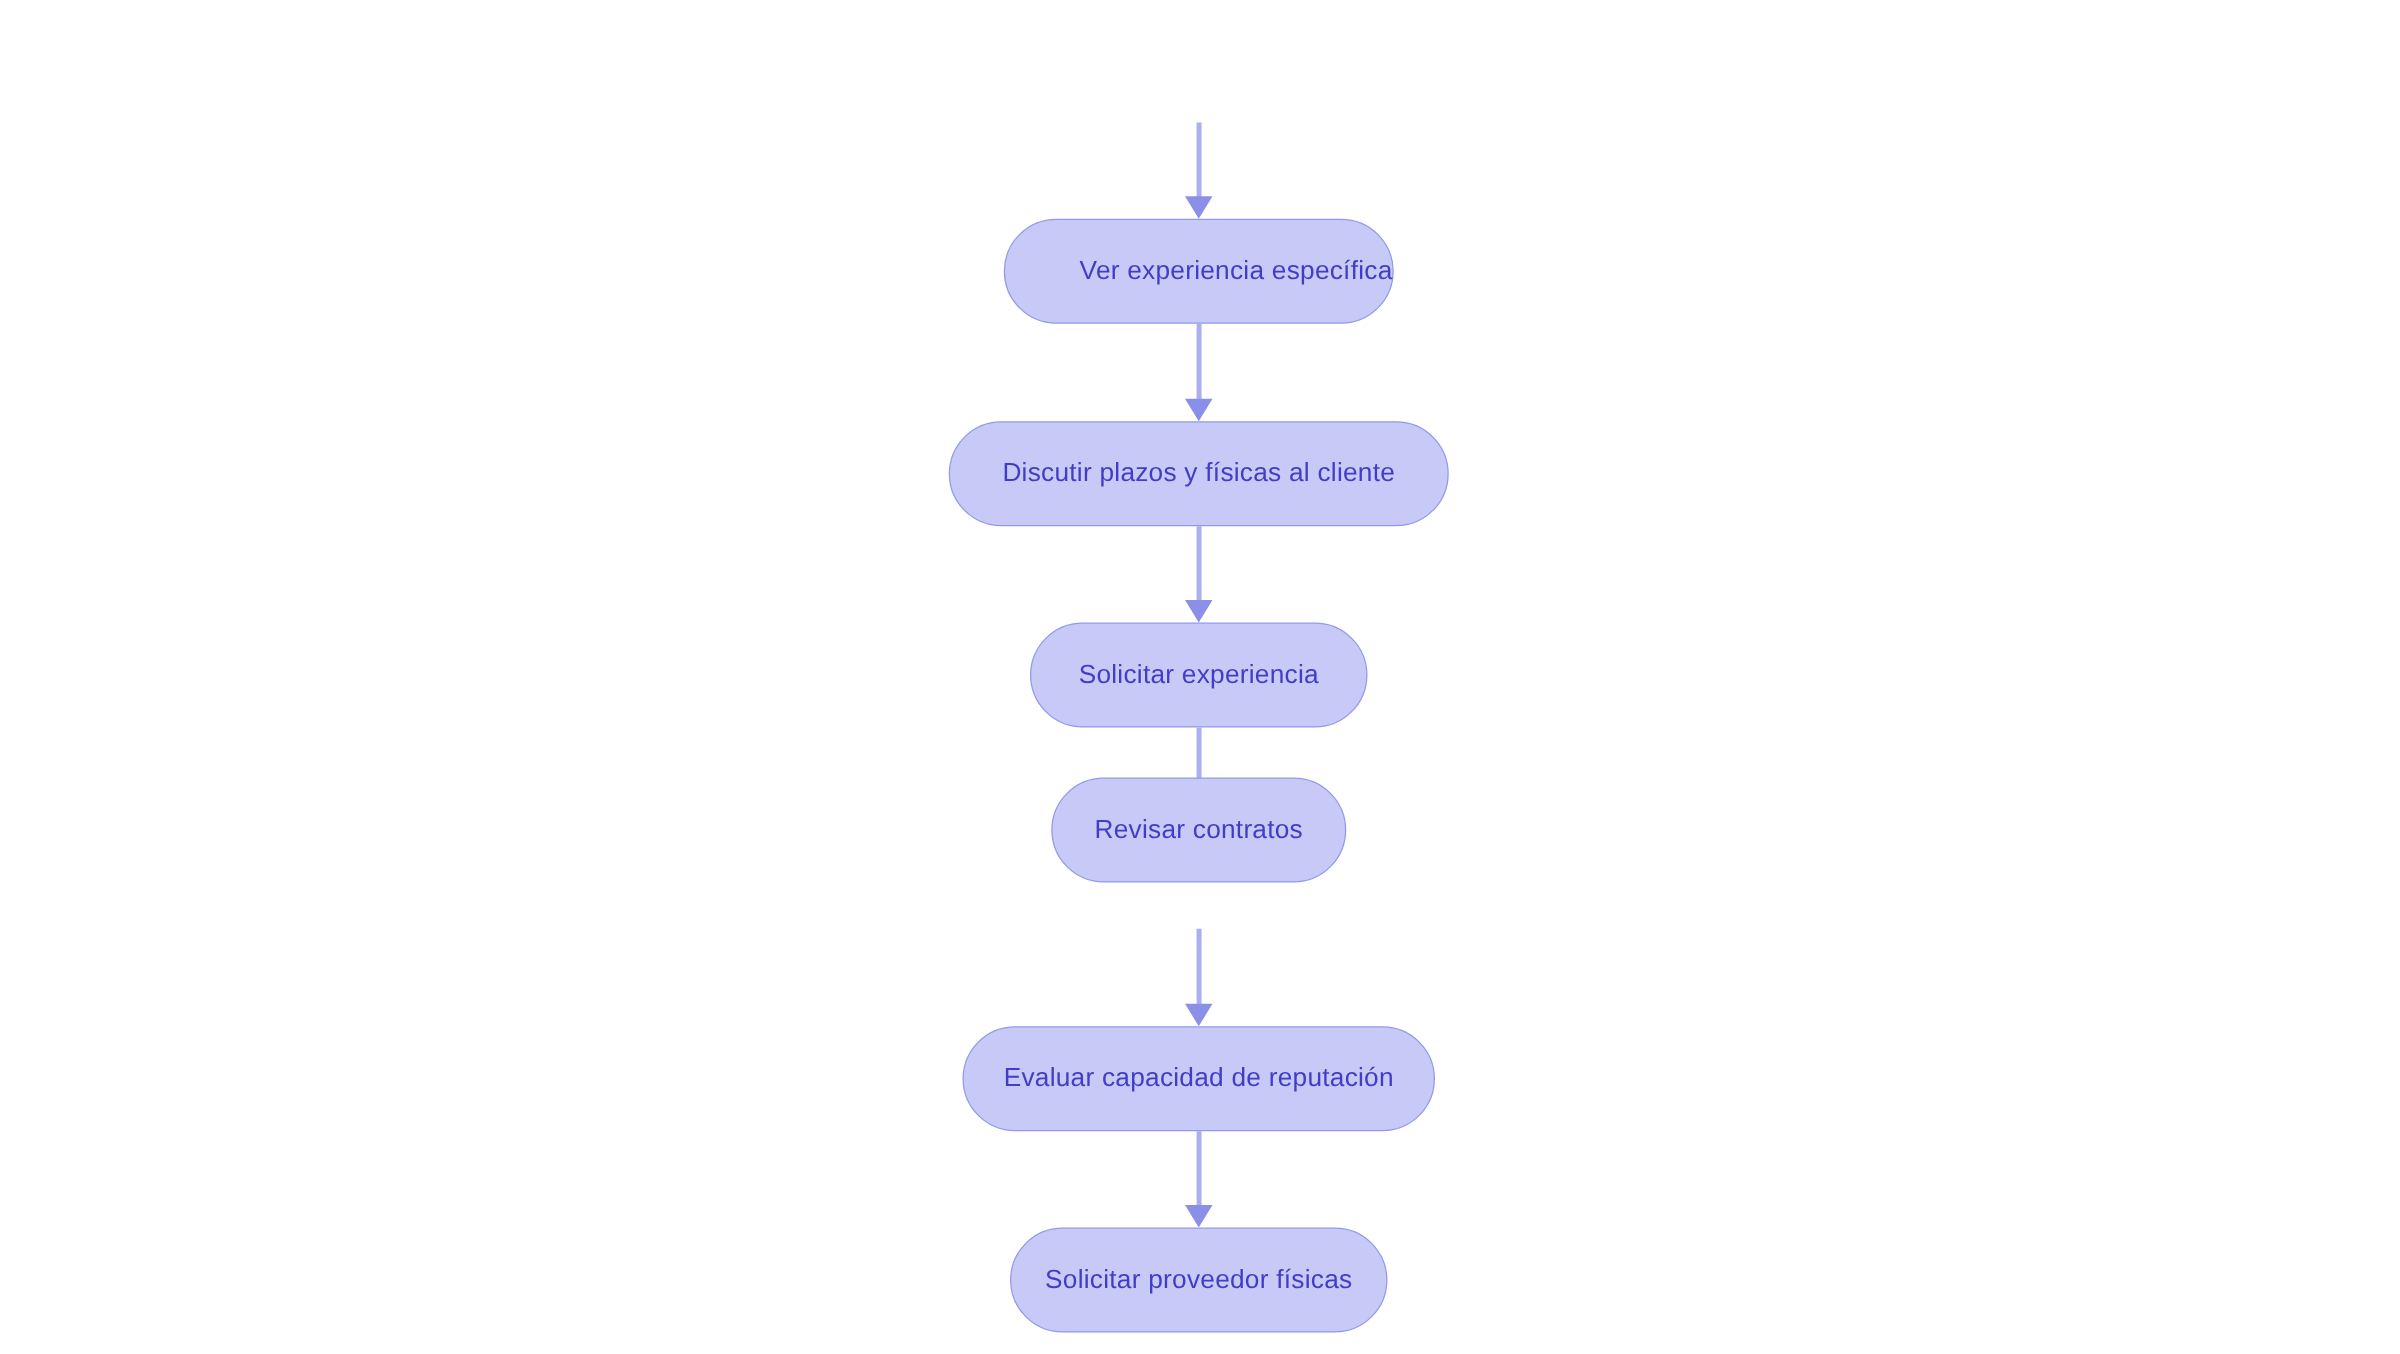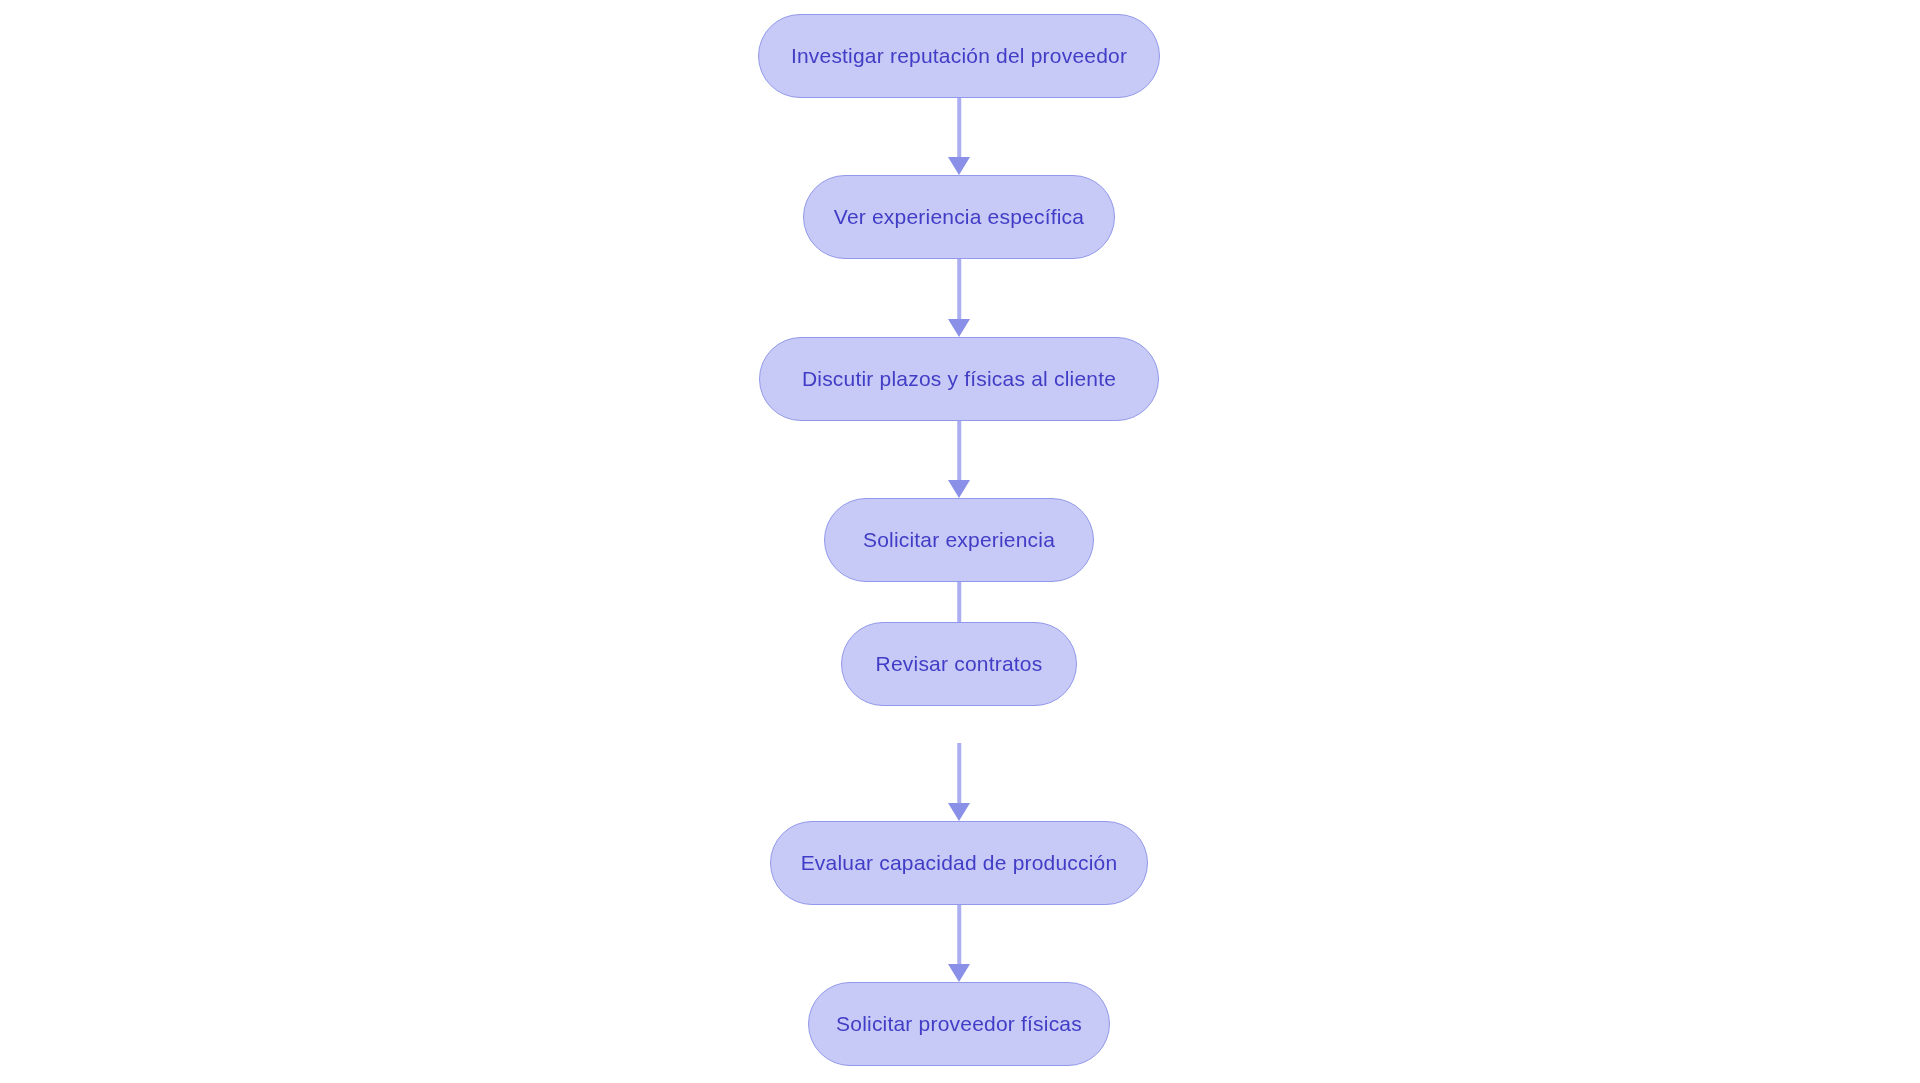--- a/index.html
+++ b/index.html
@@ -63,30 +63,27 @@
     border-left: 11px solid transparent;
     border-right: 11px solid transparent;
     border-top: 18px solid var(--arrow-head);
   }
 </style>
 </head>
 <body>
 
 <div class="canvas">
 
-  <div class="flow-node" style="top:14px;  left:758px; width:402px;">
-    <span>Investigar reputación del proveedor</span>
-  </div>
 
   <div class="arrow" style="top:98px; height:77px;">
     <div class="line"></div>
     <div class="head"></div>
   </div>
 
-  <div class="flow-node" style="top:175px; left:803px; width:312px;">
+  <div class="flow-node" style="top:175px; left:803px; width:312px;justify-content:flex-end;">
     <span>Ver experiencia específica</span>
   </div>
 
   <div class="arrow" style="top:259px; height:78px;">
     <div class="line"></div>
     <div class="head"></div>
   </div>
 
   <div class="flow-node" style="top:337px; left:759px; width:400px;">
     <span>Discutir plazos y físicas al cliente</span>
@@ -109,21 +106,21 @@
   <div class="flow-node" style="top:622px; left:841px; width:236px;">
     <span>Revisar contratos</span>
   </div>
 
   <div class="arrow" style="top:743px; height:78px;">
     <div class="line"></div>
     <div class="head"></div>
   </div>
 
   <div class="flow-node" style="top:821px; left:770px; width:378px;">
-    <span>Evaluar capacidad de producción</span>
+    <span>Evaluar capacidad de reputación</span>
   </div>
 
   <div class="arrow" style="top:905px; height:77px;">
     <div class="line"></div>
     <div class="head"></div>
   </div>
 
   <div class="flow-node" style="top:982px; left:808px; width:302px;">
     <span>Solicitar proveedor físicas</span>
   </div>

